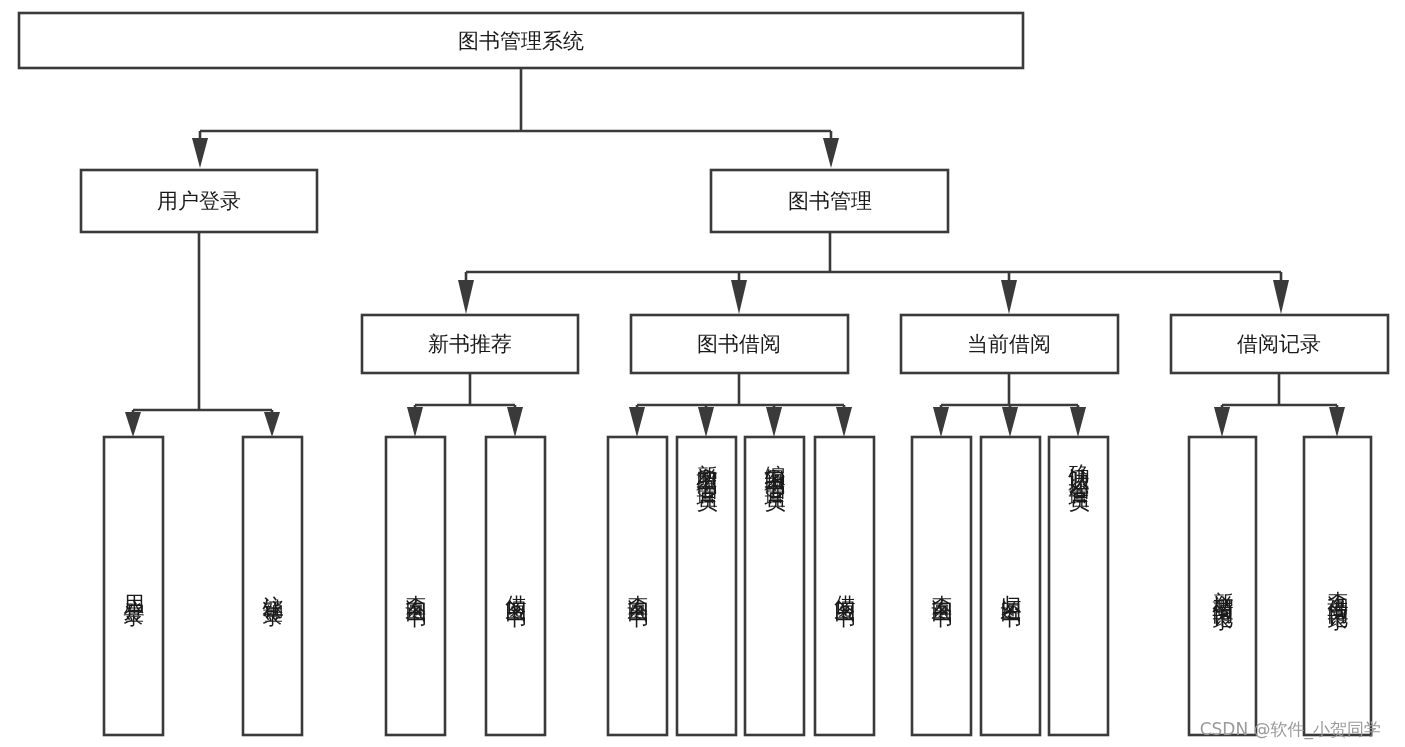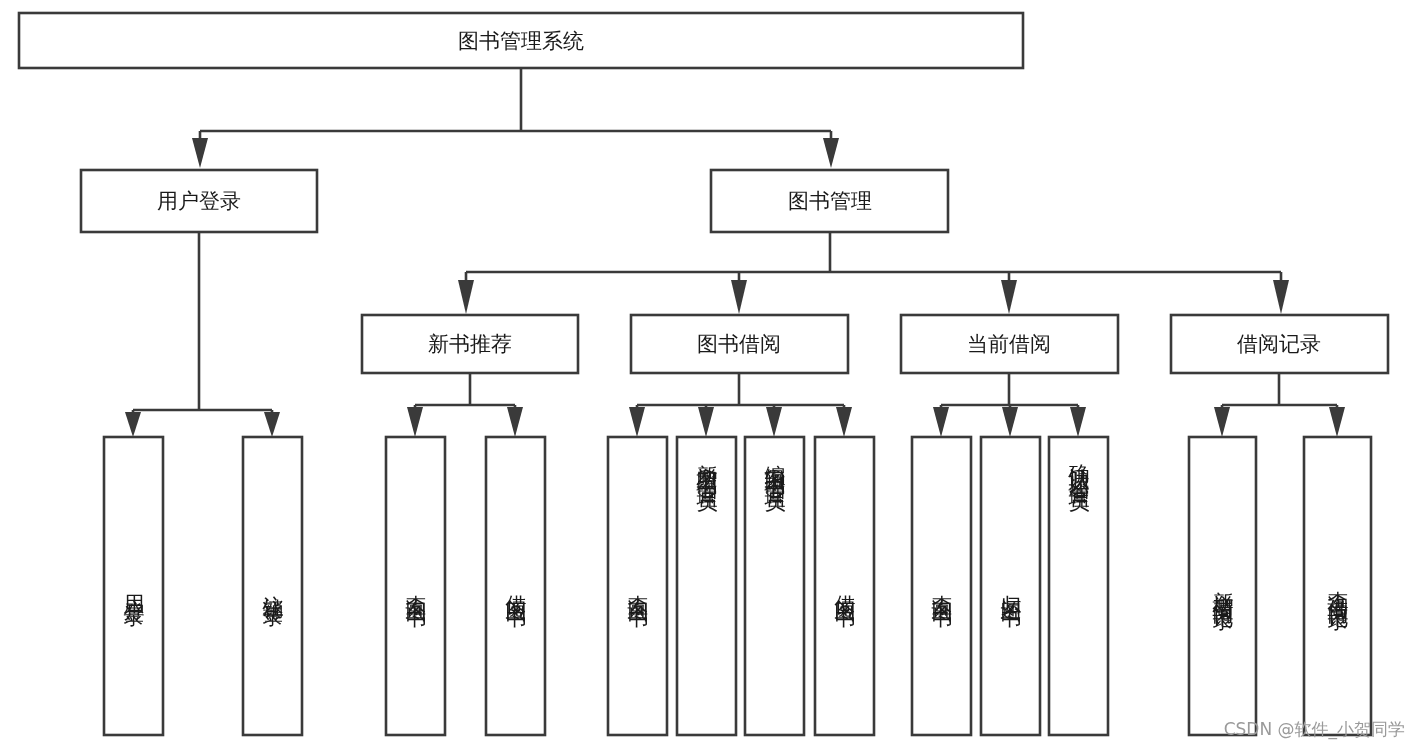--- a/index.html
+++ b/index.html
@@ -57,21 +57,21 @@
     font-size: 21px;
     line-height: 1.0;
     color: #1a1a1a;
     letter-spacing: 4px;
     text-align: center;
     white-space: nowrap;
     pointer-events: none;
   }
   .watermark {
     position: absolute;
-    right: 0;
+    right: 24px;
     bottom: 6px;
     font-family: "DejaVu Sans", "Liberation Sans", sans-serif;
     font-size: 17px;
     color: #9a9a9a;
     white-space: nowrap;
     pointer-events: none;
   }
 </style>
 </head>
 <body>

